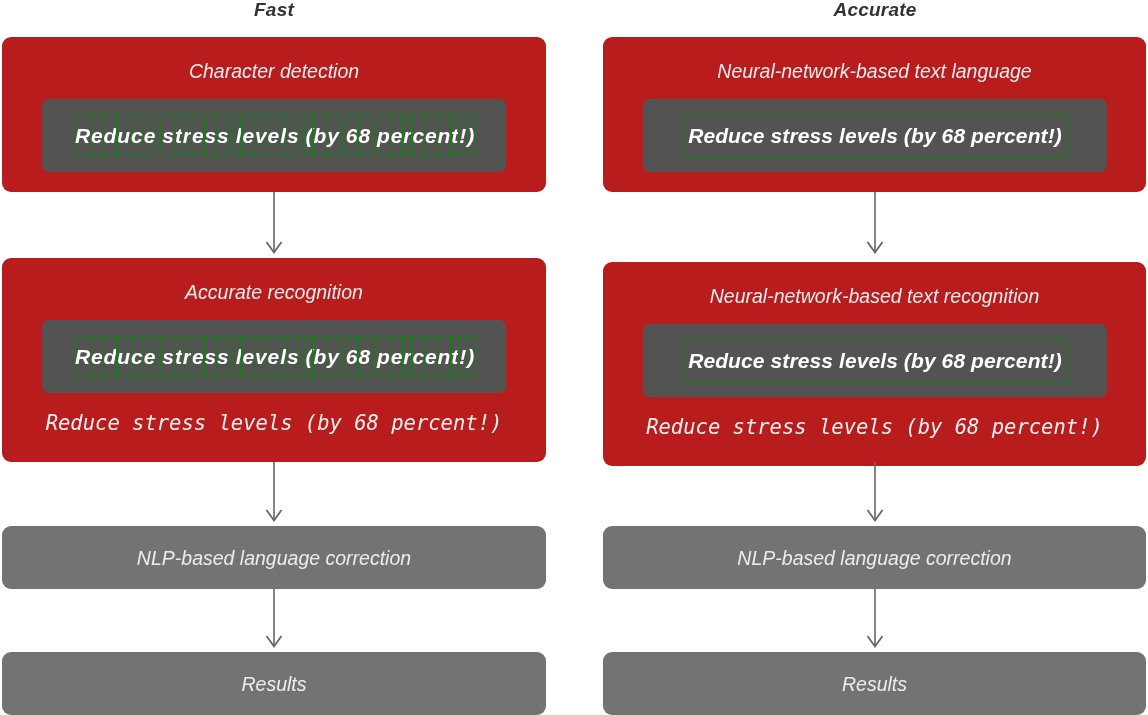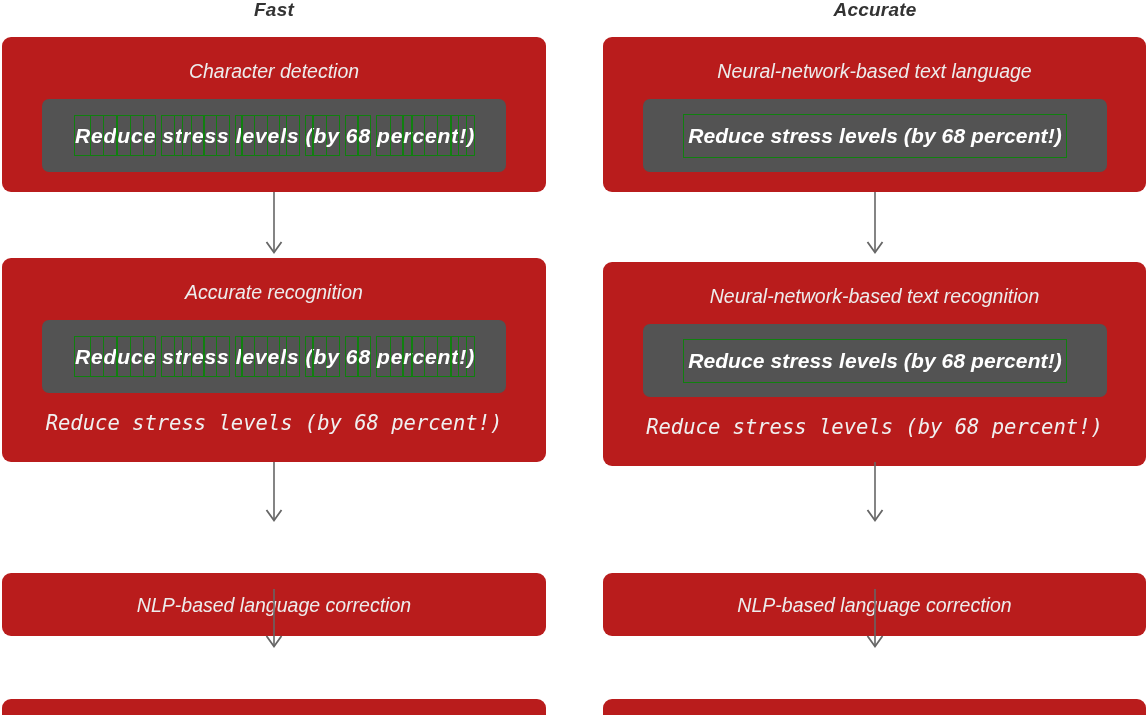--- a/index.html
+++ b/index.html
@@ -38,21 +38,21 @@
   .col-title.left  { left: 2px; }
   .col-title.right { left: 603px; }
 
   
   .stage {
     position: absolute;
     box-sizing: border-box;
     border-radius: 9px;
   }
   .stage.dark  { background: #b91c1c; }
-  .stage.green { background: #b91c1c; margin-top: 47px; }
+  .stage.green { background: #737373; }
 
   .stage-label {
     color: #ededed;
     font-size: 19.5px;
     text-align: center;
     line-height: 26px;
     font-weight: 400;
   }
   .stage.dark .stage-label {
     padding-top: 21px;

